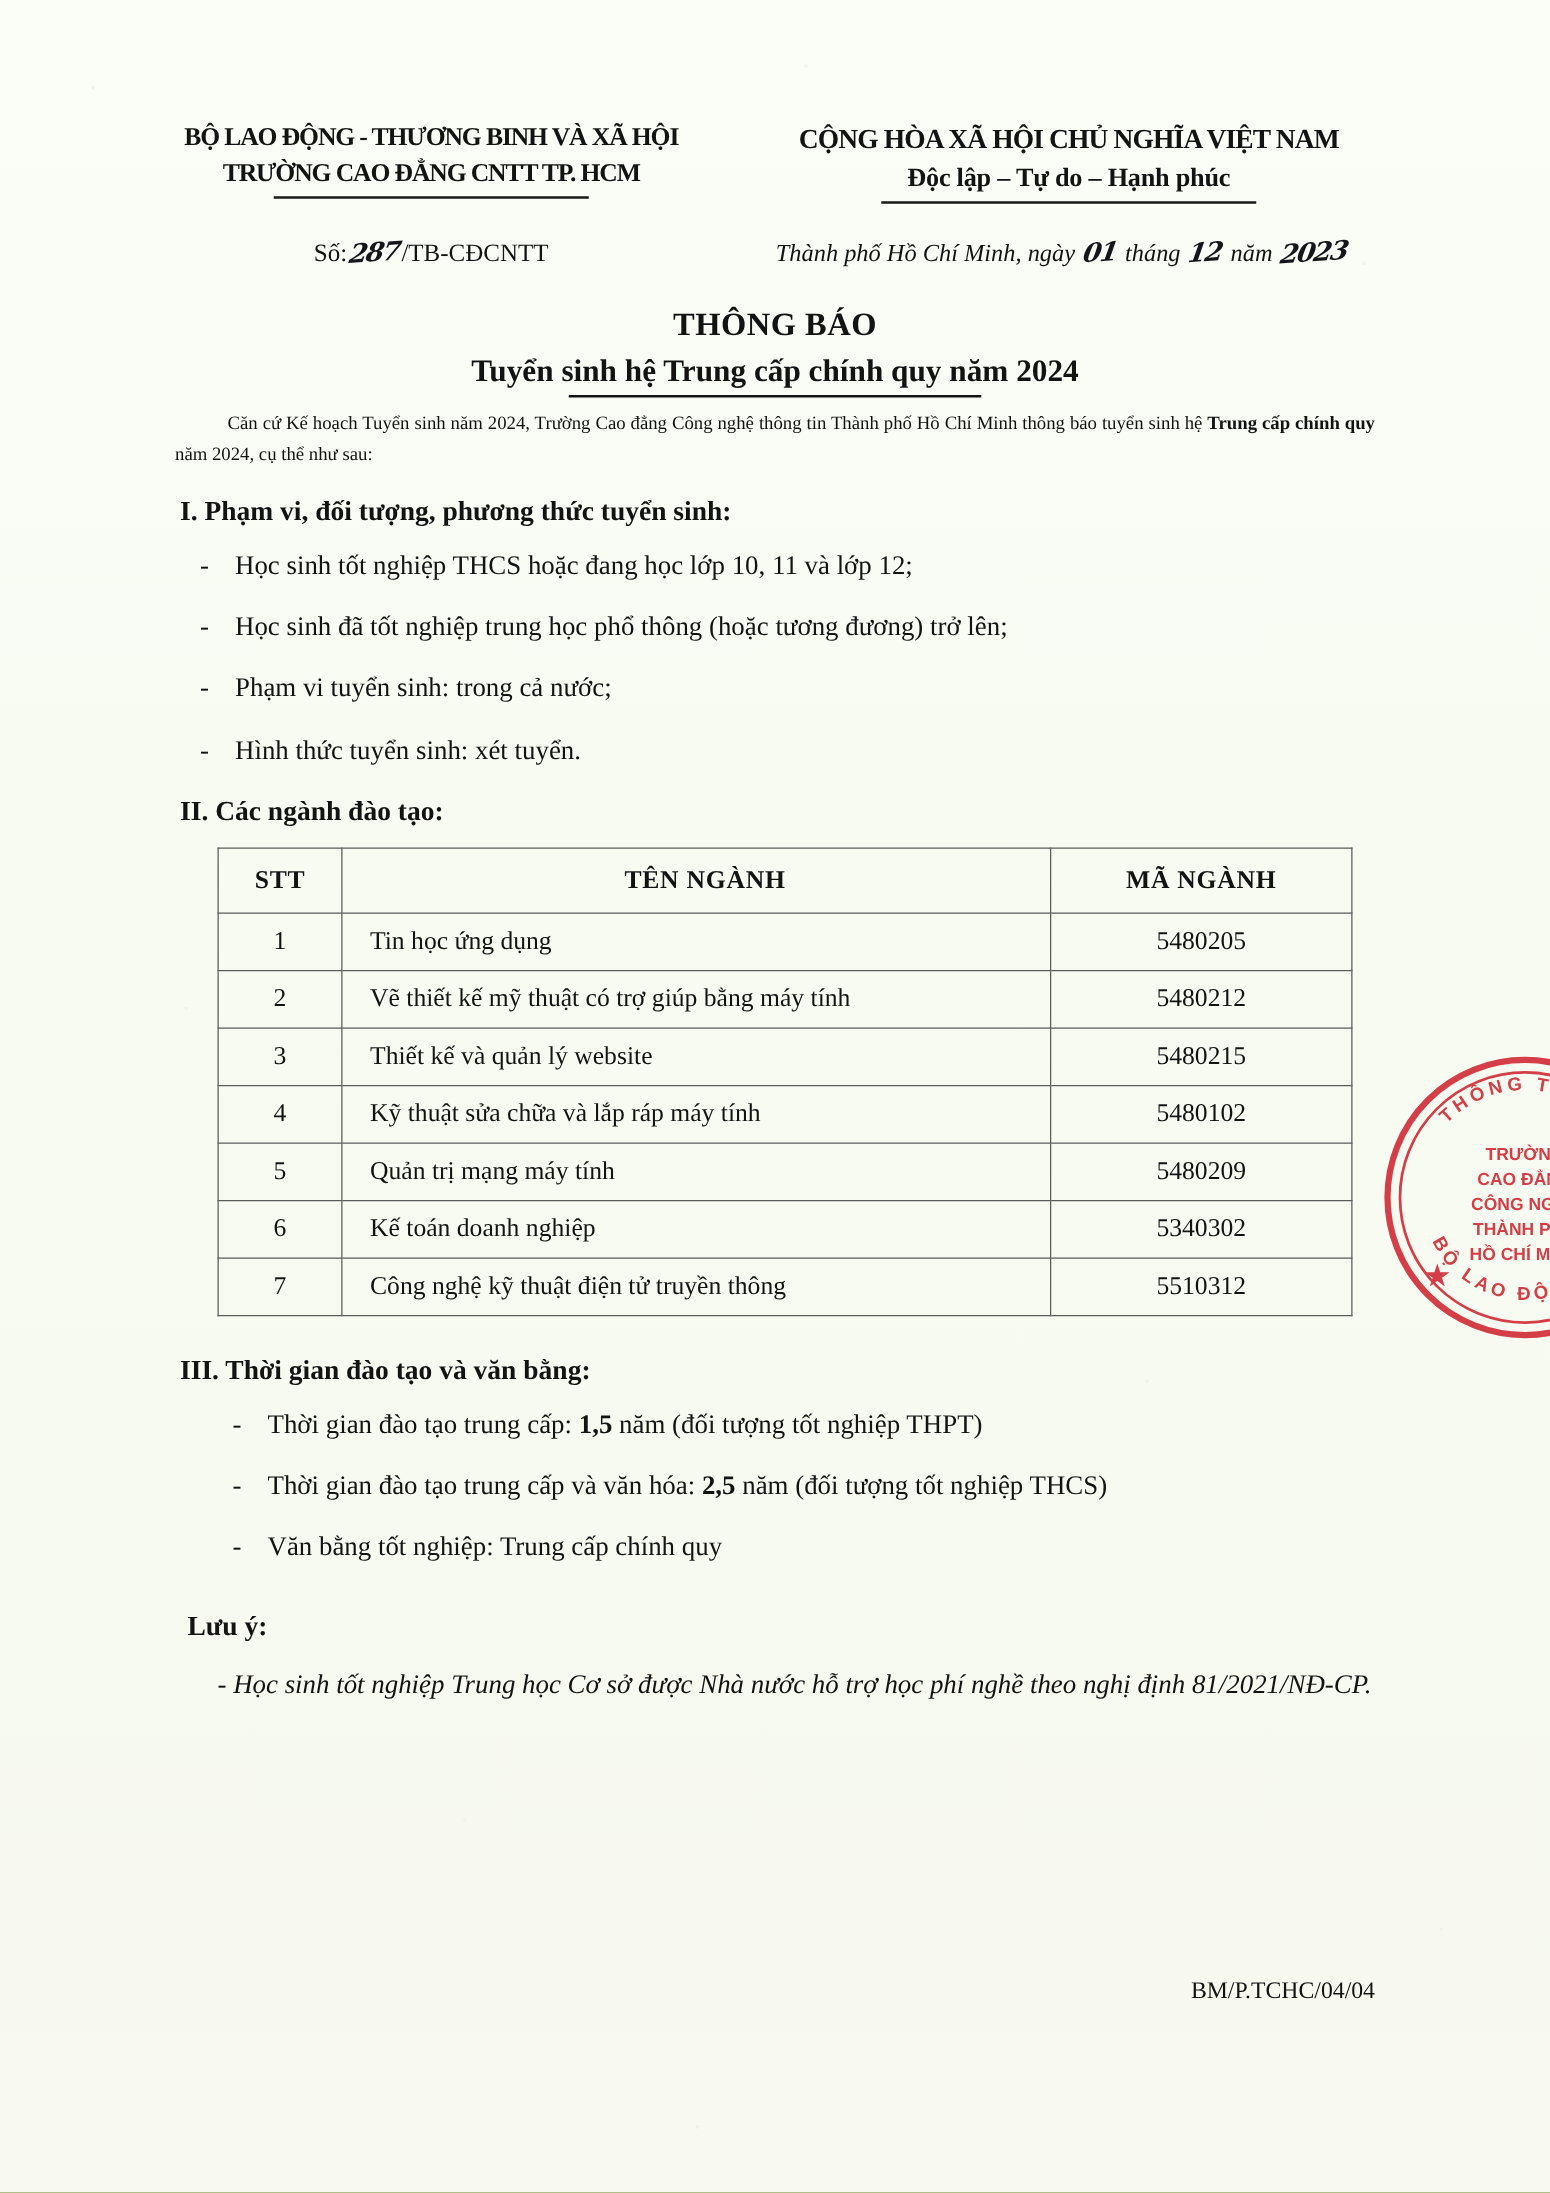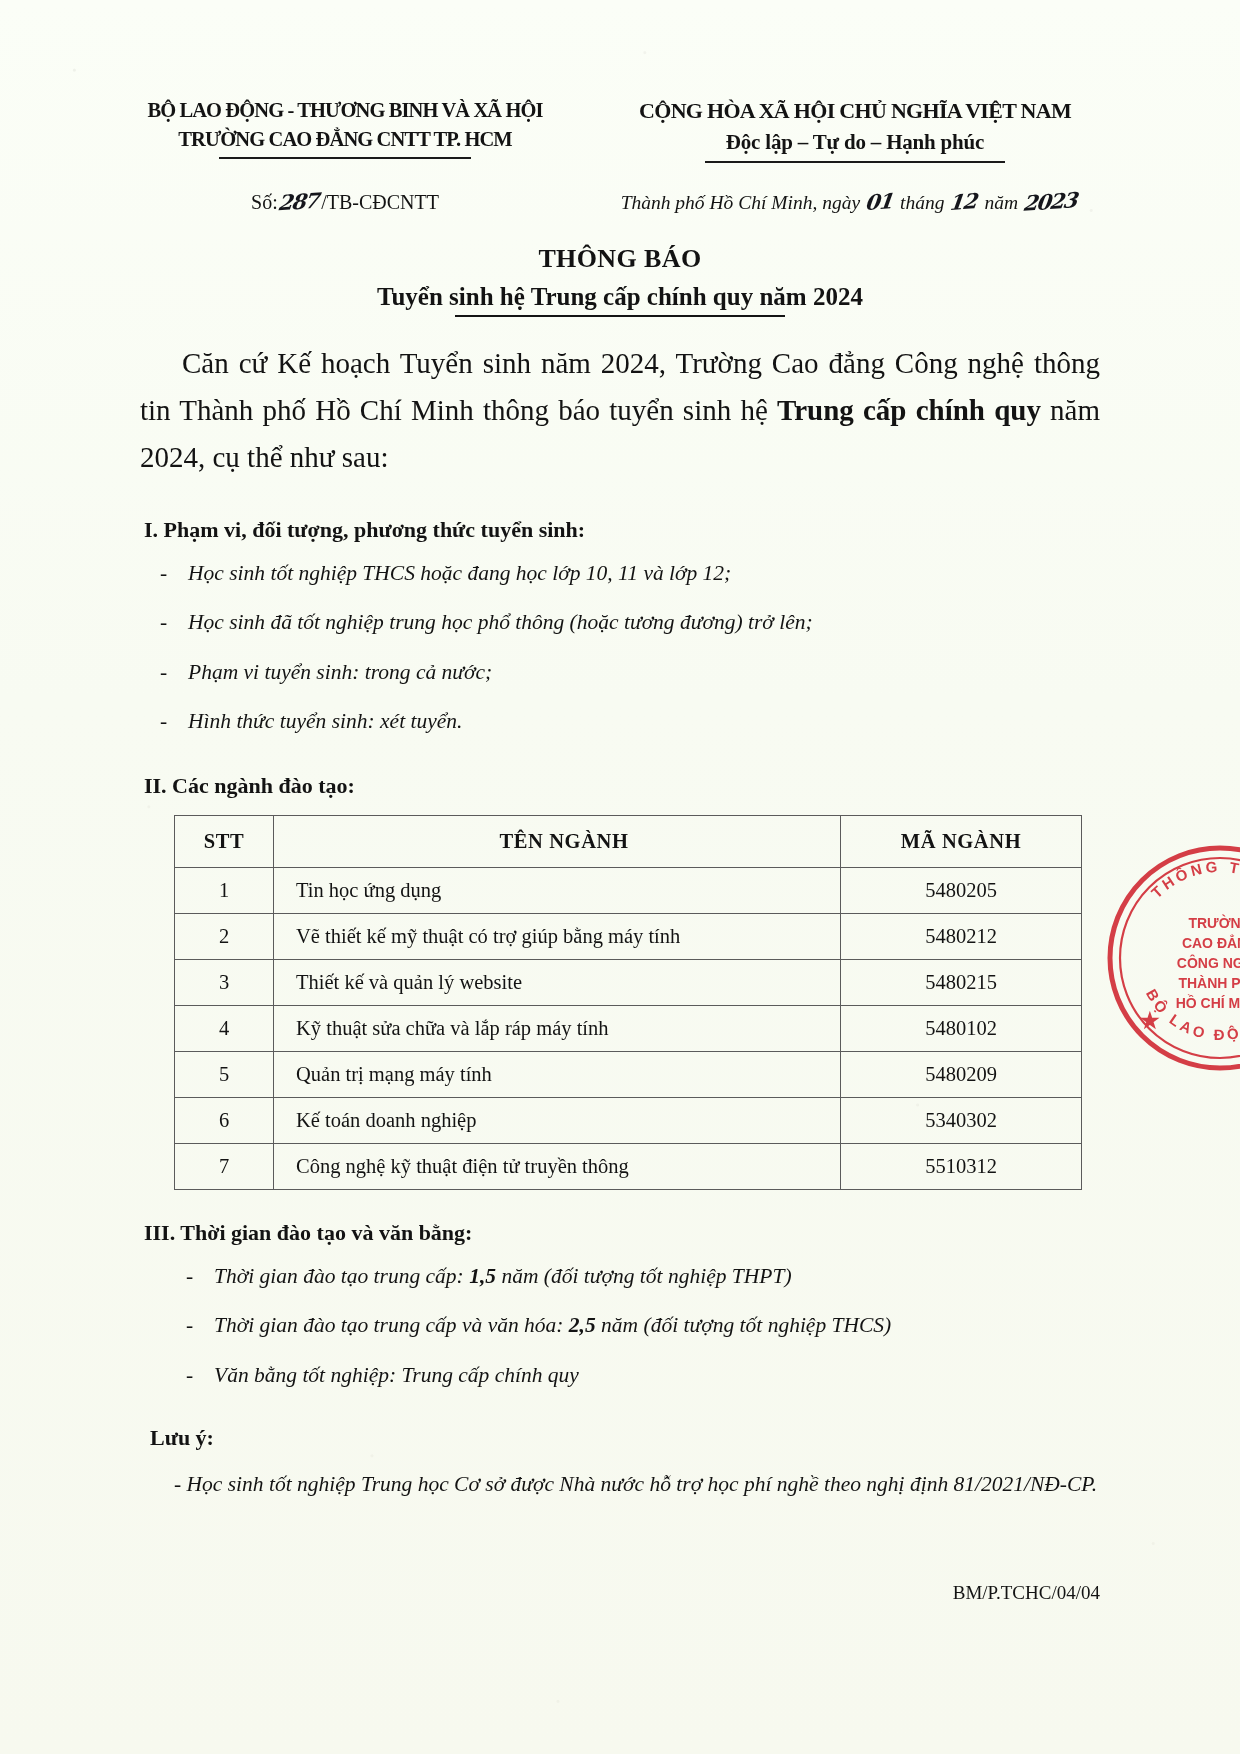--- a/index.html
+++ b/index.html
@@ -130,46 +130,45 @@
     position: absolute;
     left: 16%;
     right: 16%;
     bottom: -6px;
     height: 2px;
     background: #141414;
   }
 
   
   .lead {
-    font-size: 29px;
+    font-size: 15px;
     line-height: 1.62;
     text-align: justify;
     text-indent: 42px;
   }
   .lead b { font-weight: bold; }
 
   .section-head {
     font-weight: bold;
     font-size: 22px;
-    margin-top: 36px;
+    margin-top: 20px;
     margin-left: 4px;
   }
 
   ul.dash-list {
     list-style: none;
     margin: 14px 0 0 0;
     padding: 0;
   }
   ul.dash-list li {
     position: relative;
     font-size: 21.5px;
     line-height: 1.5;
     padding-left: 48px;
     margin-bottom: 17px;
-    font-style: italic;
   }
   ul.dash-list li::before {
     content: "-";
     position: absolute;
     left: 20px;
     top: 0;
   }
   ul.dash-list.indent-more li { padding-left: 74px; }
   ul.dash-list.indent-more li::before { left: 46px; }
   ul.dash-list li b { font-weight: bold; margin-top: 13px; }

